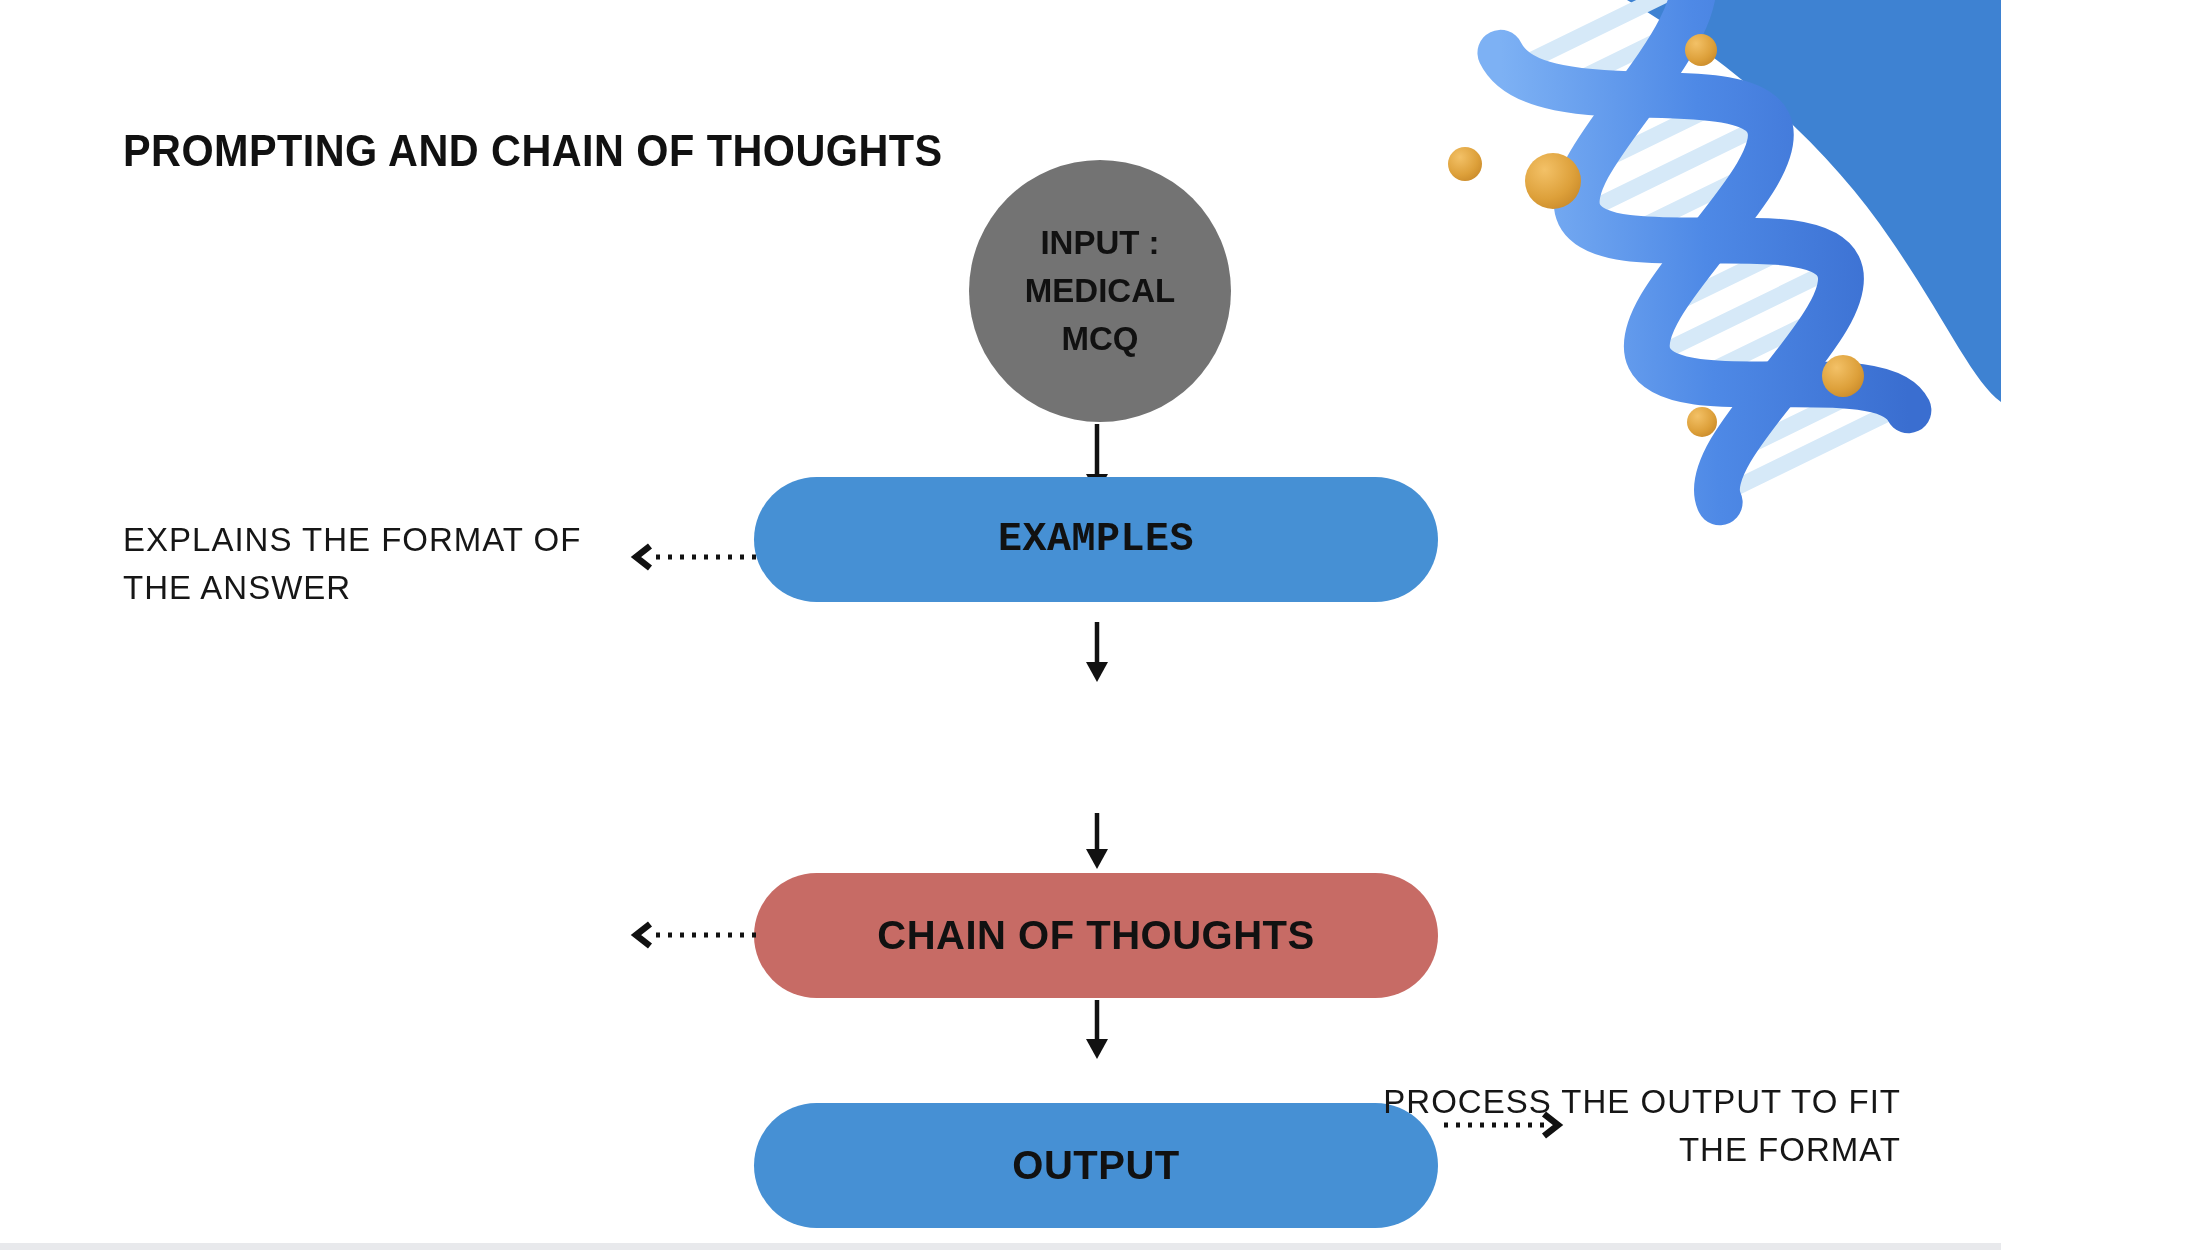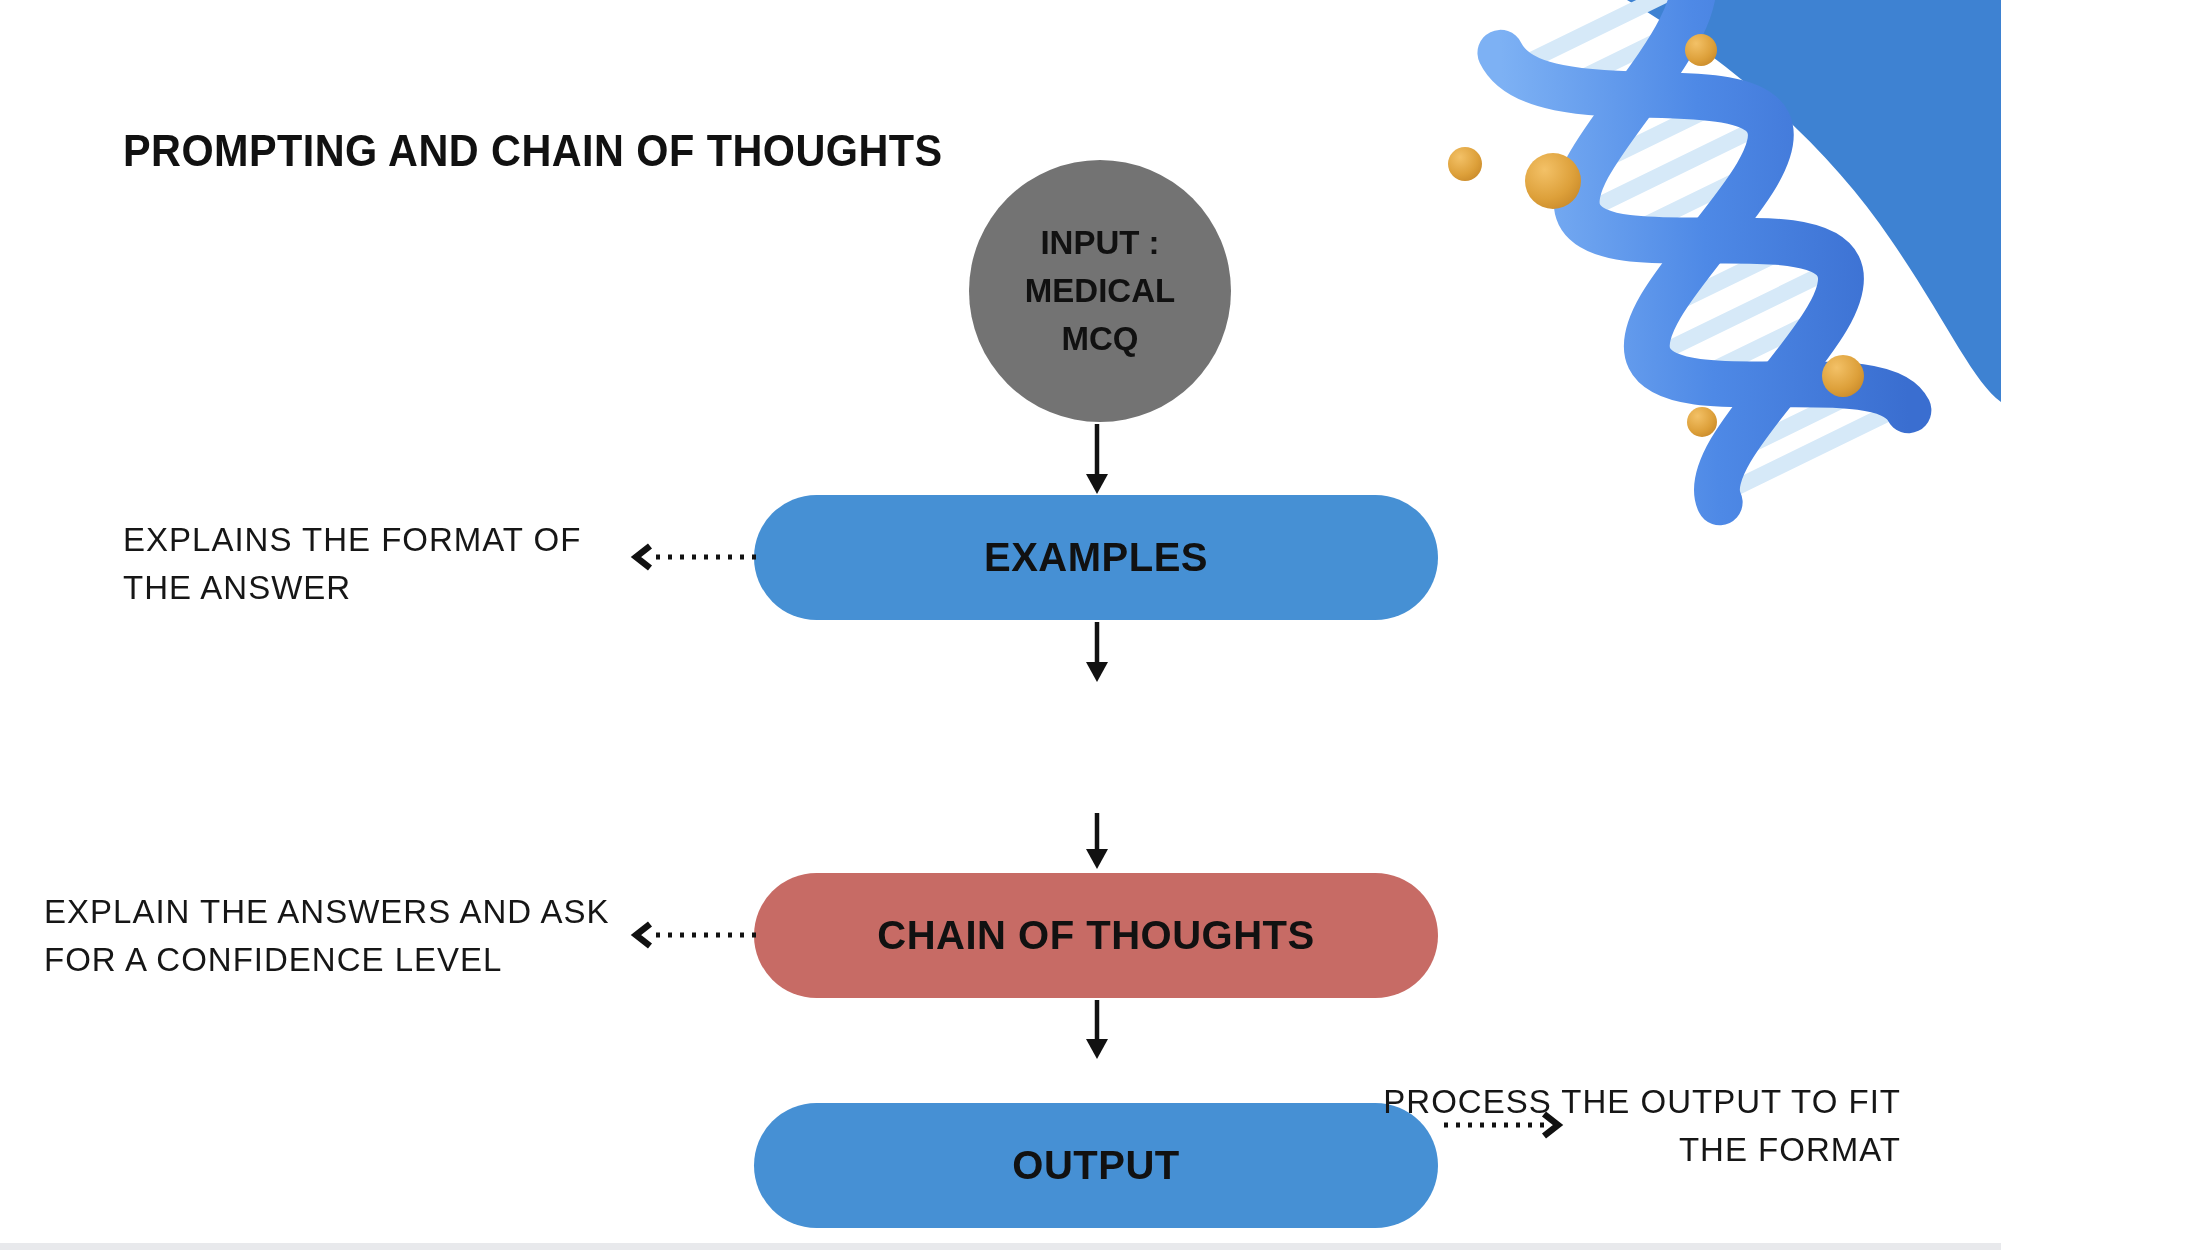--- a/index.html
+++ b/index.html
@@ -11,21 +11,21 @@
   
   #input-node{left:969px;top:160px;width:262px;height:262px;border-radius:50%;
               background:#737373;display:flex;align-items:center;justify-content:center;
               text-align:center;font-weight:700;font-size:33px;line-height:1.45;}
   
   .step{left:754px;width:684px;height:125px;border-radius:63px;
         display:flex;align-items:center;justify-content:center;
         font-weight:700;font-size:40px;letter-spacing:.5px;}
   .step-blue{background:#4690d4;}
   .step-red{background:#c76b65;}
-  #step-examples{top:495px;}
+  #step-examples{top:477px;font-family:Liberation Mono, monospace;}
   #step-prompt{top:686px;}
   #step-cot{top:873px;}
   #step-output{top:1063px;margin-top:40px;}
   
   .note{font-size:33px;line-height:48px;letter-spacing:1px;color:#161616;white-space:pre-line;}
   #note-examples{left:123px;top:516px;}
   #note-cot{left:44px;top:888px;}
   #note-output{right:100px;top:1078px;text-align:right;}
   .prewrap{white-space:pre-line;}
   svg{display:block;}
@@ -112,20 +112,18 @@
     <line x1="126" y1="15" x2="18" y2="15" stroke="#111" stroke-width="5" stroke-dasharray="4 8"></line>
     <path d="M20,4 L6,15 L20,26" fill="none" stroke="#111" stroke-width="6.5"></path>
   </svg>
   <svg class="abs" style="left:1444px;top:1110px" width="120" height="30" viewBox="0 0 120 30">
     <line x1="0" y1="15" x2="102" y2="15" stroke="#111" stroke-width="5" stroke-dasharray="4 8"></line>
     <path d="M100,4 L114,15 L100,26" fill="none" stroke="#111" stroke-width="6.5"></path>
   </svg>
 
   <div id="note-examples" class="abs note">EXPLAINS THE FORMAT OF
 THE ANSWER</div>
-  <div id="note-cot" class="abs note">EXPLAIN THE ANSWERS AND ASK
-FOR A CONFIDENCE LEVEL</div>
   <div id="note-output" class="abs note">PROCESS THE OUTPUT TO FIT
 THE FORMAT</div>
 
   <div id="bottom-strip" class="abs"></div>
 
 </div>
 
 </body></html>

